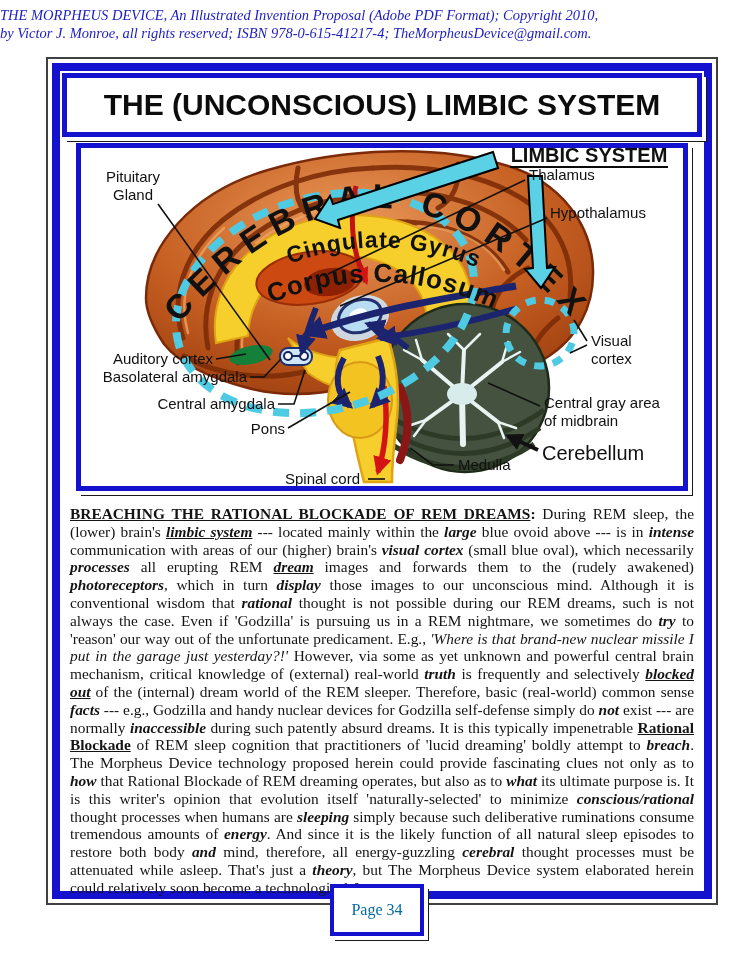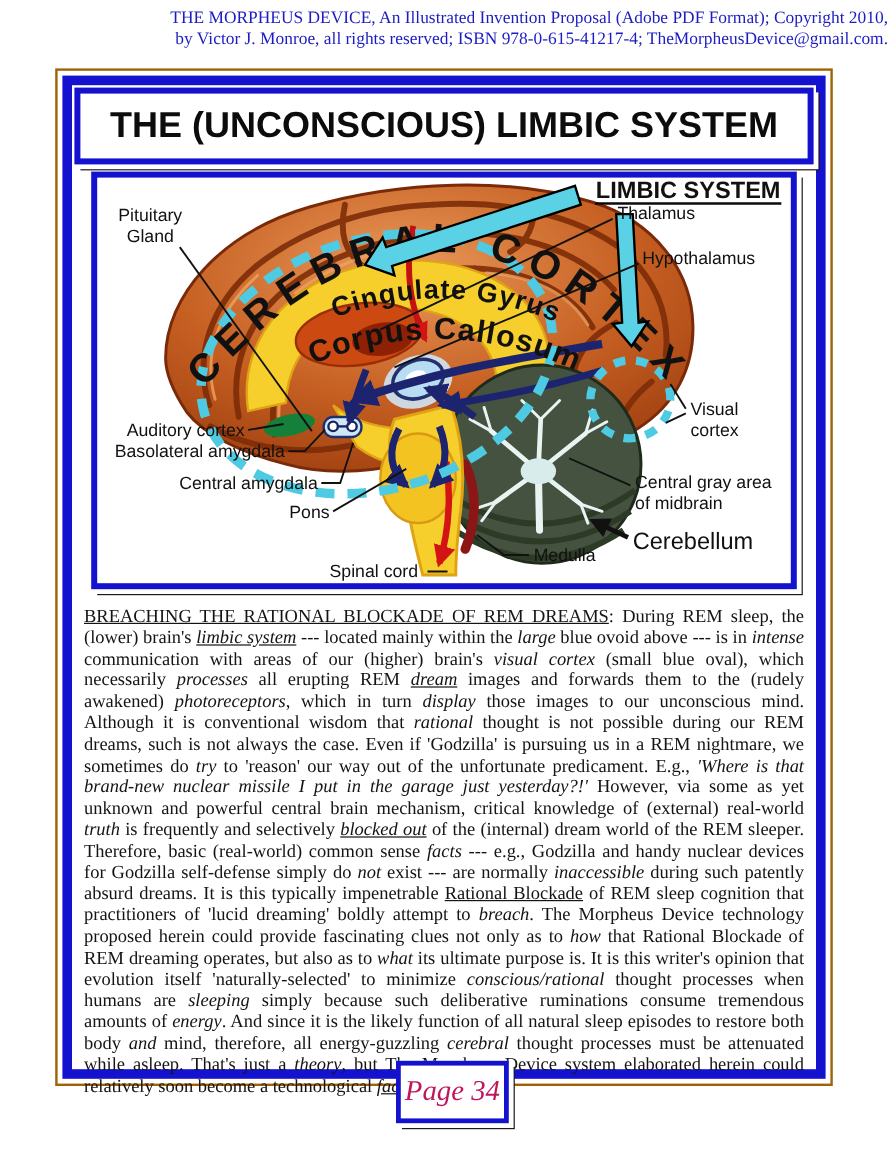--- a/index.html
+++ b/index.html
@@ -1,41 +1,41 @@
 <!DOCTYPE html>
 <html><head>
 <meta charset="utf-8">
 <style>
   html,body{margin:0;padding:0;background:#ffffff;}
   .page{position:relative;width:740px;height:958px;background:#ffffff;overflow:hidden;
         font-family:"Liberation Serif",serif;}
   
-  .doc-header{position:absolute;top:6px;left:0;right:0;text-align:right;
-              color:#1c1cc2;font-size:14.5px;line-height:18px;}
+  .doc-header{position:absolute;top:6px;left:0;right:0;text-align:left;
+              color:#1c1cc2;font-size:14.5px;line-height:18px;font-style:italic;}
   
   .frame-outer{position:absolute;left:46px;top:57px;width:644px;height:844px;
-               border:2px solid #a16207;}
+               border:2px solid #404040;padding-left:24px;}
   .frame-inner{position:absolute;inset:4px;border:8px solid #1412cf;}
   
   .shadowed{box-shadow:4px 4px 0 0 #ffffff,5px 5px 0 0 #1a1a1a;}
   .title-box{position:absolute;left:2px;right:2px;top:2px;height:54px;background:#fff;
              border:5px solid #1412cf;}
   .title-box h1{margin:0;text-align:center;line-height:54px;font-size:30px;letter-spacing:0;
                 font-family:"Liberation Sans",sans-serif;font-weight:bold;color:#0c0c0c;}
   .diagram-box{position:absolute;left:16px;right:16px;top:72px;height:338px;background:#fff;
                border:5px solid #1412cf;overflow:hidden;}
   .article{position:absolute;left:10px;right:10px;top:434px;
            font-size:15.4px;line-height:17.8px;text-align:justify;color:#141414;}
-  .rt-b{font-weight:normal;}
+  .rt-b{font-weight:bold;}
   .rt-i{font-style:italic;}
   .rt-u{text-decoration:underline;}
   
   .page-box{position:absolute;left:330px;top:884px;width:86px;height:44px;background:#fff;
             border:4px solid #1412cf;z-index:3;text-align:center;}
-  .page-box span{line-height:44px;font-size:24px;font-style:italic;color:#be185d;}
+  .page-box span{line-height:44px;font-size:16px;color:#0369a1;}
   svg text{fill:#111;}
 </style>
 </head>
 <body>
 
 <div class="page">
 
   <div class="doc-header">
     <div>THE MORPHEUS DEVICE, An Illustrated Invention Proposal (Adobe PDF Format); Copyright 2010,</div>
     <div>by Victor J. Monroe, all rights reserved; ISBN 978-0-615-41217-4; TheMorpheusDevice@gmail.com.</div>

